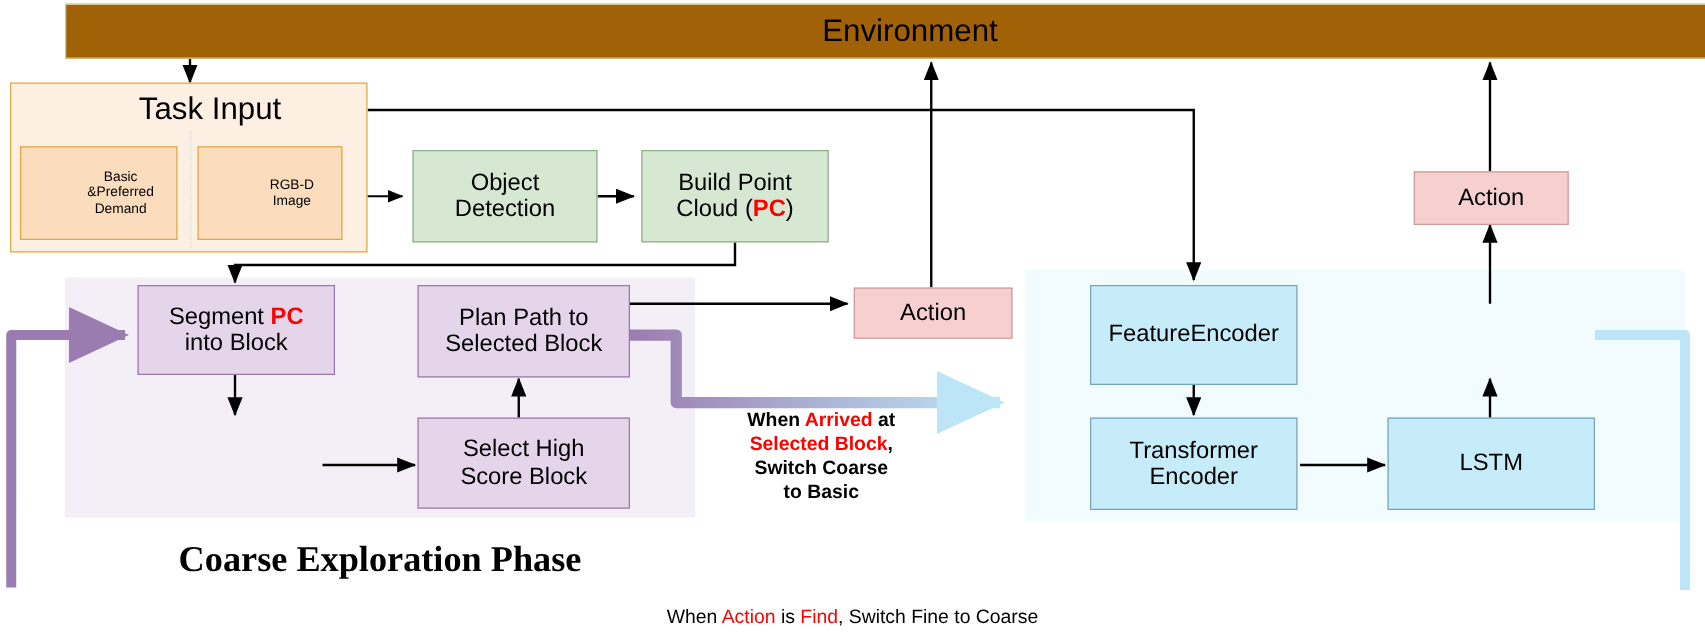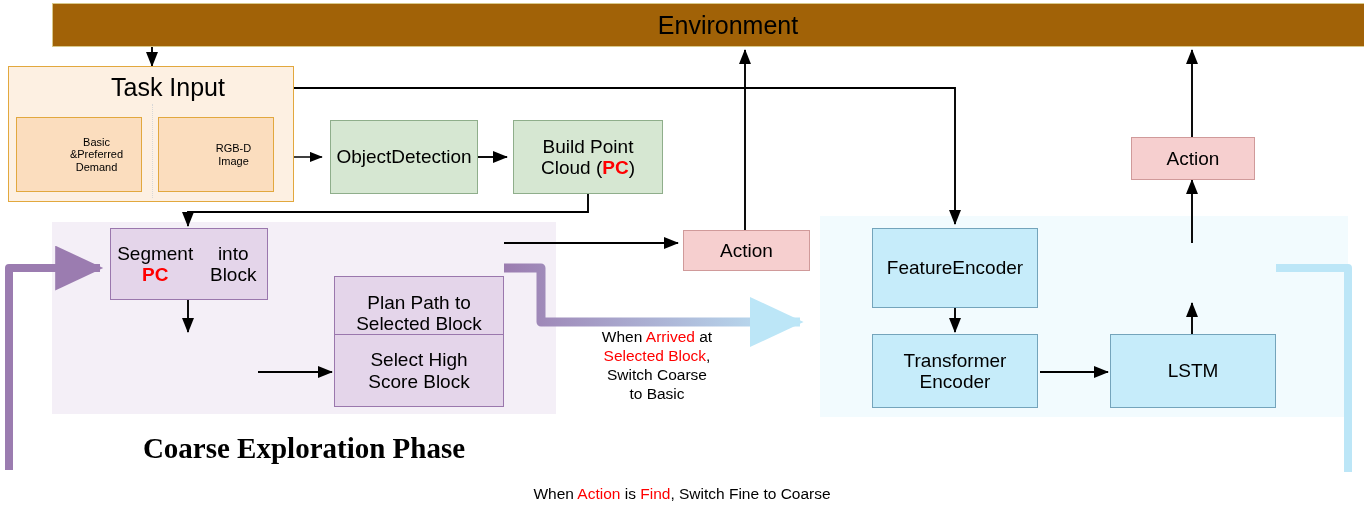--- a/index.html
+++ b/index.html
@@ -196,48 +196,48 @@
     <span>Basic</span>
     <span>&amp;Preferred</span>
     <span>Demand</span>
   </div>
 
   <div class="box subinput" style="left:158px; top:117px; width:116px; height:75px; flex-direction:column;">
     <span>RGB-D</span>
     <span>Image</span>
   </div>
 
-  <div class="box green" style="left:330px; top:120px; width:148px; height:74px; flex-direction:row;">
+  <div class="box green" style="left:330px; top:120px; width:148px; height:74px; flex-direction:column;">
     <span>Object</span>
     <span>Detection</span>
   </div>
 
   <div class="box green" style="left:513px; top:120px; width:150px; height:74px; flex-direction:column;">
     <span>Build Point</span>
     <span>
       <span>Cloud (</span><span class="pc">PC</span><span>)</span>
     </span>
   </div>
 
   <div class="box red" style="left:683px; top:230px; width:127px; height:41px;">
     <span>Action</span>
   </div>
 
   <div class="box red" style="left:1131px; top:137px; width:124px; height:43px;">
     <span>Action</span>
   </div>
 
-  <div class="box purplebox" style="left:110px; top:228px; width:158px; height:72px; flex-direction:row;">
+  <div class="box purplebox" style="left:110px; top:228px; width:158px; height:72px; flex-direction:column;">
     <span>
       <span>Segment </span><span class="pc">PC</span>
     </span>
     <span>into Block</span>
   </div>
 
-  <div class="box purplebox" style="left:334px; top:228px; width:170px; height:74px; flex-direction:column;margin-top:48px;">
+  <div class="box purplebox" style="left:334px; top:228px; width:170px; height:74px; flex-direction:column;">
     <span>Plan Path to</span>
     <span>Selected Block</span>
   </div>
 
 
   <div class="box purplebox" style="left:334px; top:334px; width:170px; height:73px; flex-direction:column;text-align:center;">
     <span>Select High</span>
     <span>Score Block</span>
   </div>
 
@@ -251,21 +251,21 @@
     <span>Encoder</span>
   </div>
 
 
   <div class="box bluebox" style="left:1110px; top:334px; width:166px; height:74px;">
     <span>LSTM</span>
   </div>
 
   <div class="phase-title" style="left:52px; top:432px; width:504px;">Coarse Exploration Phase</div>
 
-  <div class="note" style="left:562px; top:328px; width:190px;">
+  <div class="note" style="left:562px; top:328px; width:190px;font-weight:bold;">
     <div><span>When </span><span class="hl">Arrived</span><span> at</span></div>
     <div><span class="hl">Selected Block</span><span>,</span></div>
     <div>Switch Coarse</div>
     <div>to Basic</div>
   </div>
 
   <div class="caption" style="left:0px; top:485px; width:1364px;">
     <span>When </span><span class="hl">Action</span><span> is </span><span class="hl">Find</span><span>, Switch Fine to Coarse</span>
   </div>
 

